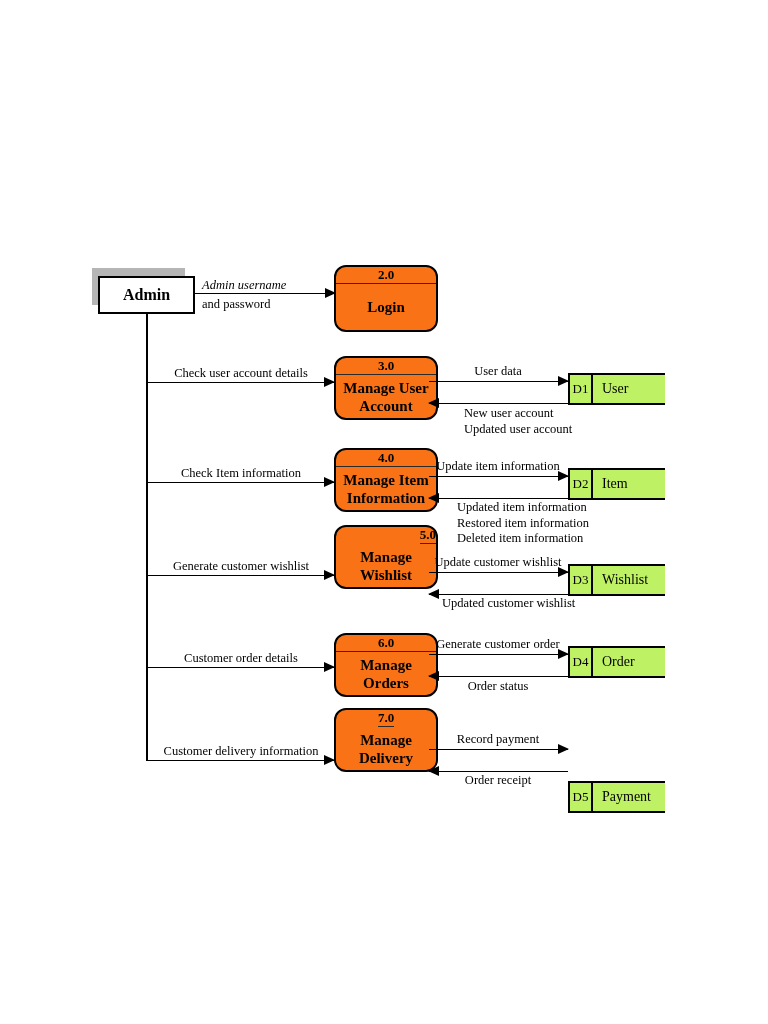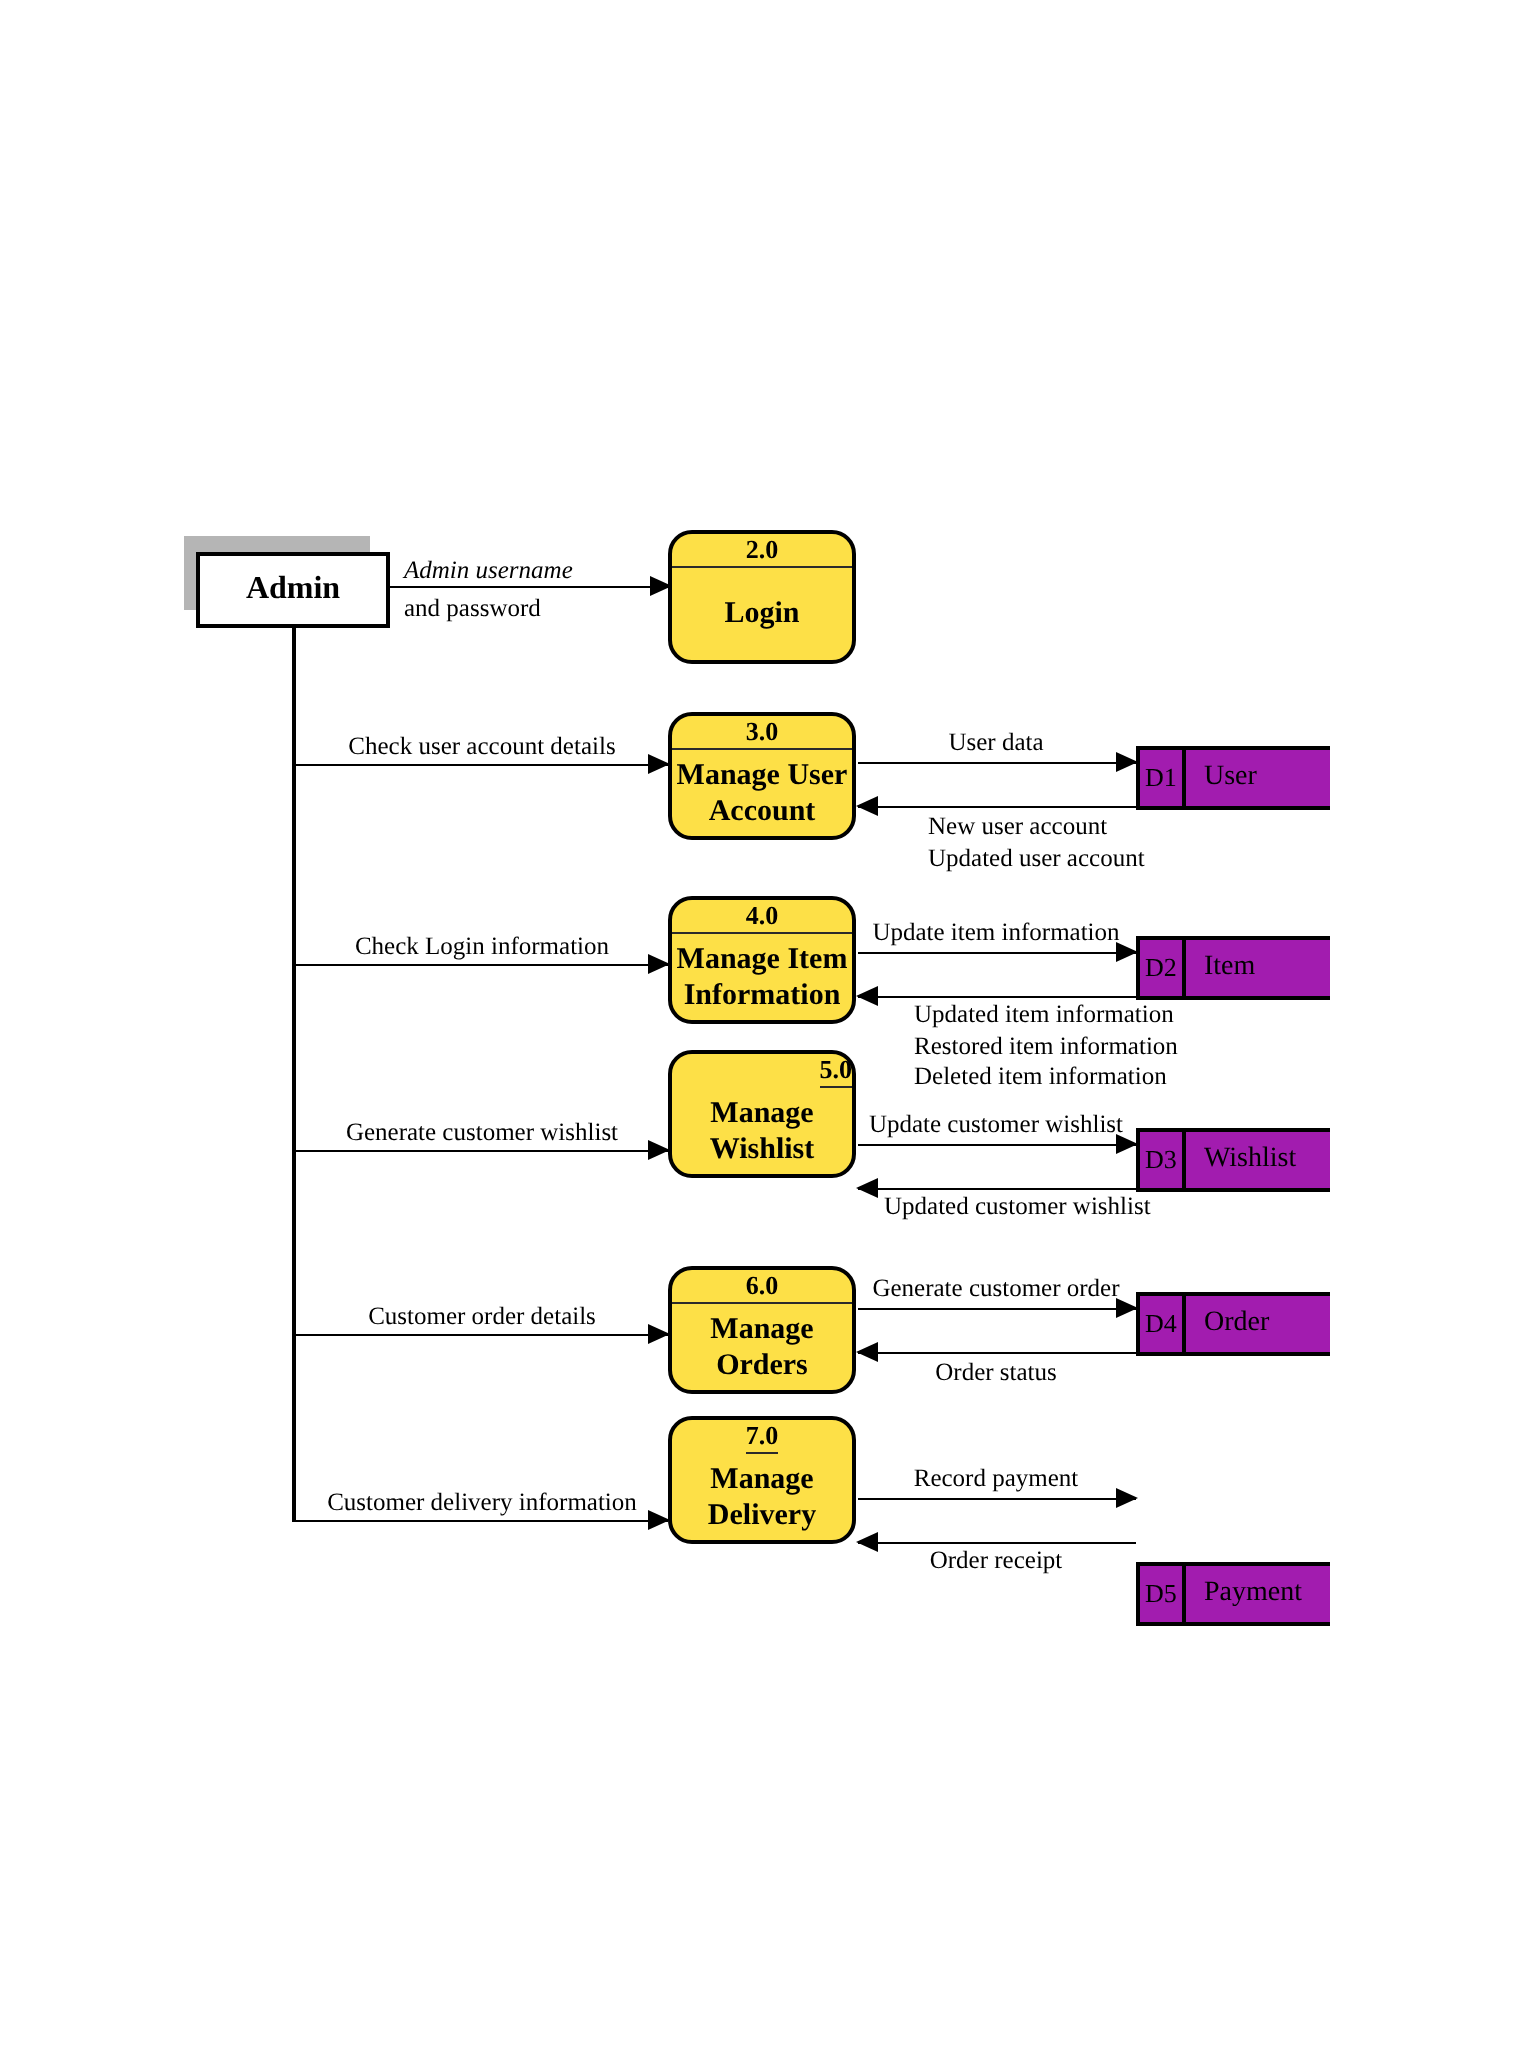--- a/index.html
+++ b/index.html
@@ -35,24 +35,24 @@
     align-items: center;
     justify-content: center;
     font-weight: bold;
     font-size: 16px;
   }
 
   
   .process {
     position: absolute;
     left: 334px;
-    width: 94px;
+    width: 104px;
     border: 2.4px solid #000;
     border-radius: 12px;
-    background: #fde047;
+    background: #f97316;
     box-sizing: border-box;
     display: flex;
     flex-direction: column;
     text-align: center;
   }
   .p-num {
     font-weight: bold;
     font-size: 13px;
     line-height: 16px;
     border-bottom: 1.8px solid #2a2a2a;
@@ -72,21 +72,21 @@
   
   .datastore {
     position: absolute;
     left: 568px;
     width: 97px;
     height: 32px;
     border-top: 2px solid #000;
     border-bottom: 2px solid #000;
     box-sizing: border-box;
     display: flex;
-    background: #a21caf;
+    background: #bef264;
   }
   .ds-id {
     width: 25px;
     flex: 0 0 auto;
     border-left: 2px solid #000;
     border-right: 2px solid #000;
     box-sizing: border-box;
     display: flex;
     align-items: center;
     justify-content: center;
@@ -201,21 +201,21 @@
   </div>
   <div class="datastore" style="top:741px;margin-top:40px;">
     <div class="ds-id">D5</div>
     <div class="ds-name">Payment</div>
   </div>
 
   <div class="arrow right" style="left:146px; top:382px; width:188px;"></div>
   <div class="lbl ctr" style="left:150px; top:366px; width:182px;">Check user account details</div>
 
   <div class="arrow right" style="left:146px; top:482px; width:188px;"></div>
-  <div class="lbl ctr" style="left:150px; top:466px; width:182px;">Check Login information</div>
+  <div class="lbl ctr" style="left:150px; top:466px; width:182px;">Check Item information</div>
 
   <div class="arrow right" style="left:146px; top:575px; width:188px;"></div>
   <div class="lbl ctr" style="left:150px; top:559px; width:182px;">Generate customer wishlist</div>
 
   <div class="arrow right" style="left:146px; top:667px; width:188px;"></div>
   <div class="lbl ctr" style="left:150px; top:651px; width:182px;">Customer order details</div>
 
   <div class="arrow right" style="left:146px; top:760px; width:188px;"></div>
   <div class="lbl ctr" style="left:150px; top:744px; width:182px;">Customer delivery information</div>
 

